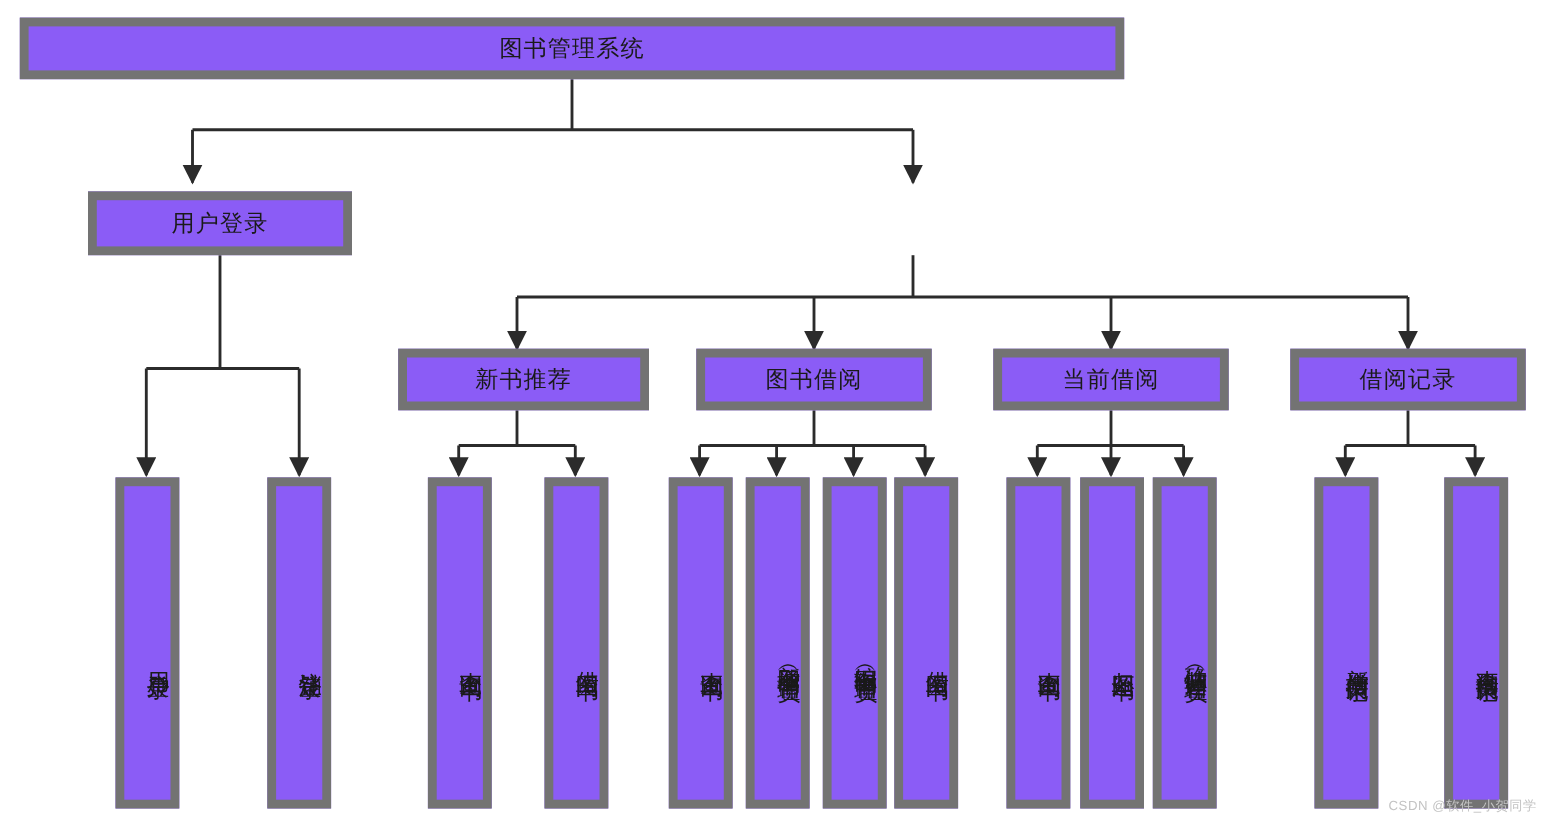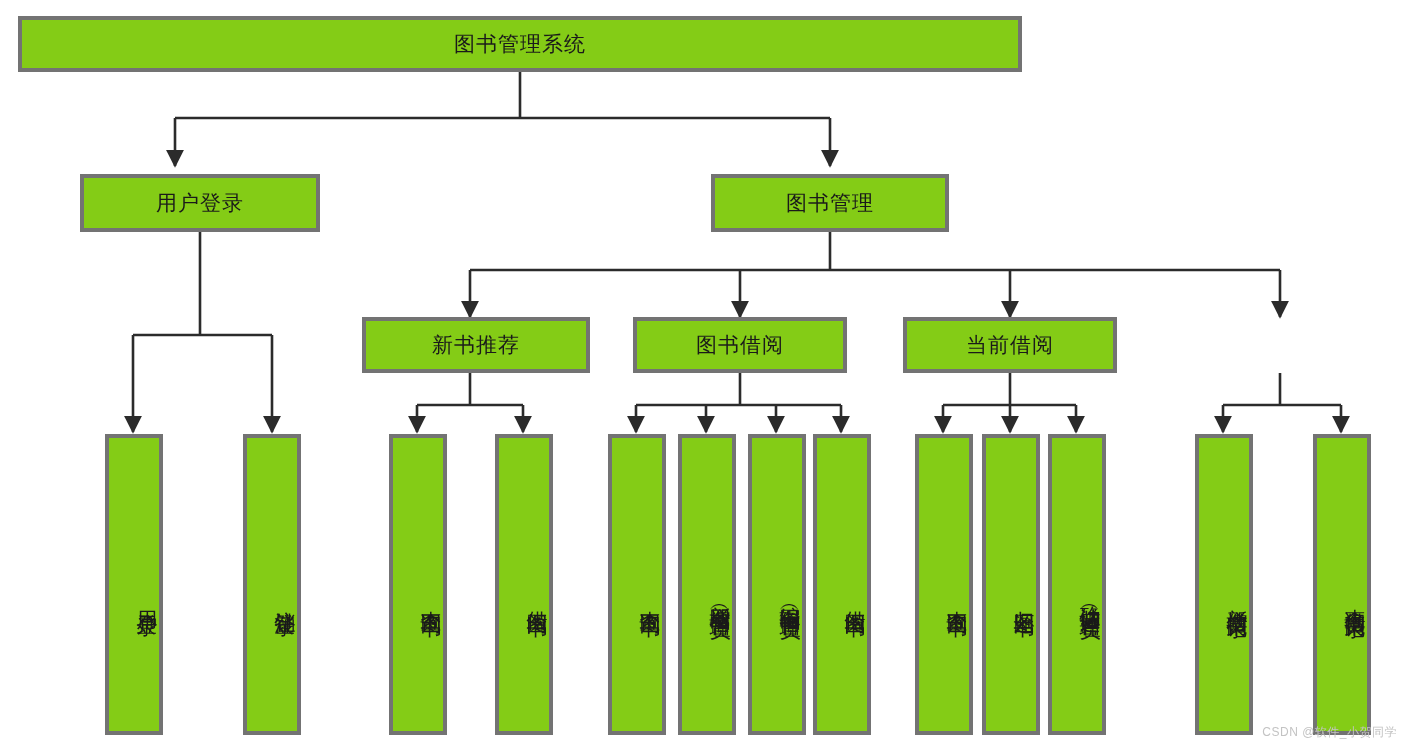--- a/index.html
+++ b/index.html
@@ -20,22 +20,22 @@
   #edges {
     position: absolute;
     left: 0;
     top: 0;
     width: 1405px;
     height: 747px;
   }
   .node {
     position: absolute;
     box-sizing: border-box;
-    border: 4px solid #737373;
-    background: #84cc16;
+    border: 8px solid #737373;
+    background: #8b5cf6;
     display: flex;
     align-items: center;
     justify-content: center;
     color: #1a1a1a;
   }
   .node.horiz {
     font-size: 21px;
     letter-spacing: 1px;
   }
   .node.vert {
@@ -118,32 +118,32 @@
     </g>
   </svg>
 
   <div class="node horiz" style="left:18px; top:16px; width:1004px; height:56px;">
     <span>图书管理系统</span>
   </div>
 
   <div class="node horiz" style="left:80px; top:174px; width:240px; height:58px;">
     <span>用户登录</span>
   </div>
-  <div class="node horiz" style="left:711px; top:174px; width:238px; height:58px;">
-    <span>图书管理</span>
-  </div>
 
   <div class="node horiz" style="left:362px; top:317px; width:228px; height:56px;">
     <span>新书推荐</span>
   </div>
   <div class="node horiz" style="left:903px; top:317px; width:214px; height:56px;">
     <span>当前借阅</span>
   </div>
   <div class="node horiz" style="left:633px; top:317px; width:214px; height:56px;">
     <span>图书借阅</span>
+  </div>
+  <div class="node horiz" style="left:1173px; top:317px; width:214px; height:56px;">
+    <span>借阅记录</span>
   </div>
 
   <div class="node vert" style="left:105px; top:434px; width:58px; height:301px;">
     <span>用户登录</span>
   </div>
   <div class="node vert" style="left:243px; top:434px; width:58px; height:301px;">
     <span>注销登录</span>
   </div>
 
   <div class="node vert" style="left:389px; top:434px; width:58px; height:301px;">

